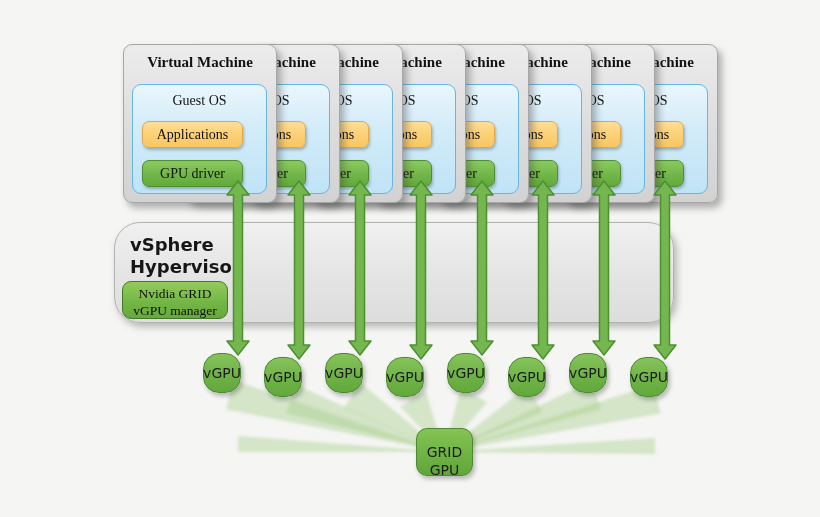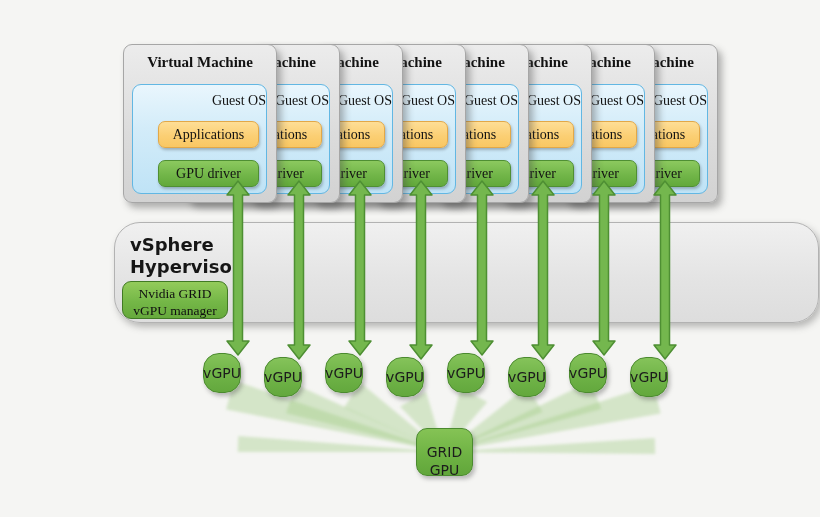--- a/index.html
+++ b/index.html
@@ -31,46 +31,46 @@
     white-space: nowrap;
   }
   .guest-os {
     position: absolute; left: 8px; right: 9px; top: 39px; bottom: 8px;
     border: 1.5px solid #62b7e3;
     border-radius: 9px;
     background: linear-gradient(180deg, #e9f6fd 0%, #d3ecf9 40%, #bfe3f6 100%);
   }
   .guest-label {
     margin-top: 8px;
-    text-align: right;
+    text-align: center;
     font-size: 14px;
     color: #121212;
     white-space: nowrap;
   }
   .pill {
-    position: absolute; left: 25px; width: 101px; height: 27px;
+    position: absolute; left: 9px; width: 101px; height: 27px;
     border-radius: 7px;
     display: flex; align-items: center; justify-content: center;
     font-size: 14px; color: #121212; white-space: nowrap;
     box-shadow: 1px 2px 3px rgba(0,0,0,0.25);
   }
   .pill.app {
     top: 36px;
     background: linear-gradient(180deg, #fede96 0%, #fbcf74 55%, #f9c763 100%);
     border: 1.3px solid #e2a848;
   }
   .pill.drv {
     top: 75px;
     background: linear-gradient(180deg, #8cc95f 0%, #72b649 55%, #62a93b 100%);
     border: 1.3px solid #4f8f33;
   }
 
   
   .hypervisor {
-    position: absolute; left: 114px; top: 222px; width: 705px; height: 101px;
+    position: absolute; left: 114px; top: 222px; width: 560px; height: 101px;
     border-radius: 26px;
     background: linear-gradient(180deg, #f0f0f0 0%, #e4e4e4 55%, #dddddd 100%);
     border: 1.5px solid #b2b2b2;
     box-shadow: 3px 4px 7px rgba(70,70,70,0.35);
     z-index: 2;
   }
   .hyp-title {
     position: absolute; left: 15px; top: 11px;
     font-family: "DejaVu Sans", sans-serif;
     font-weight: bold;

